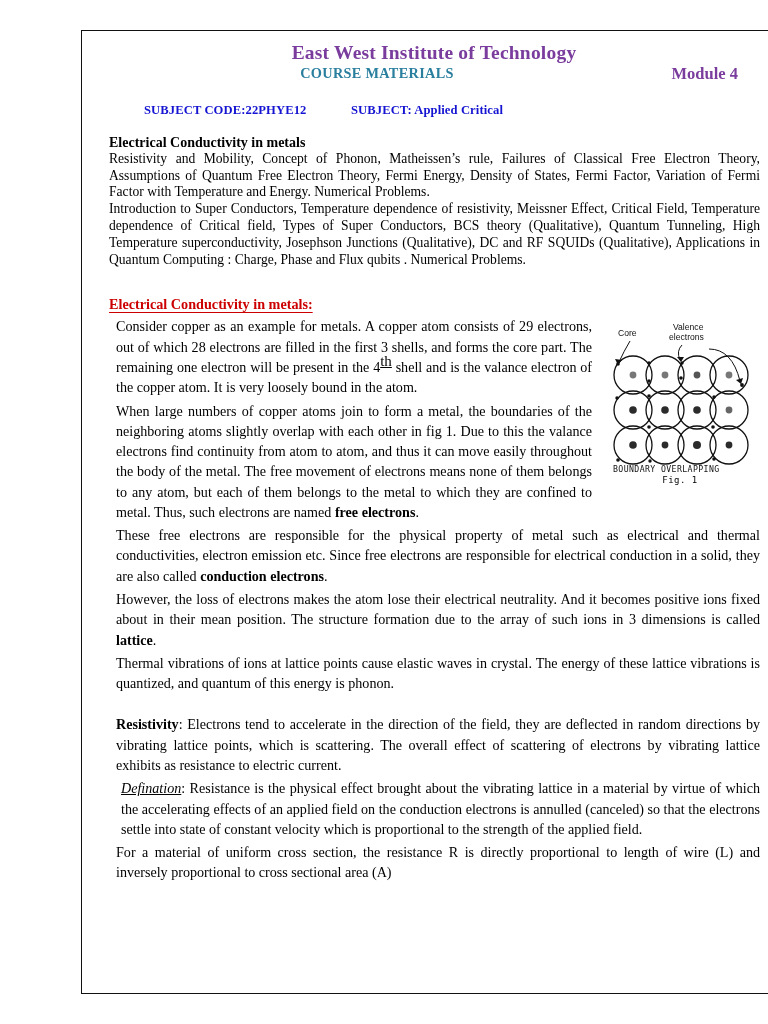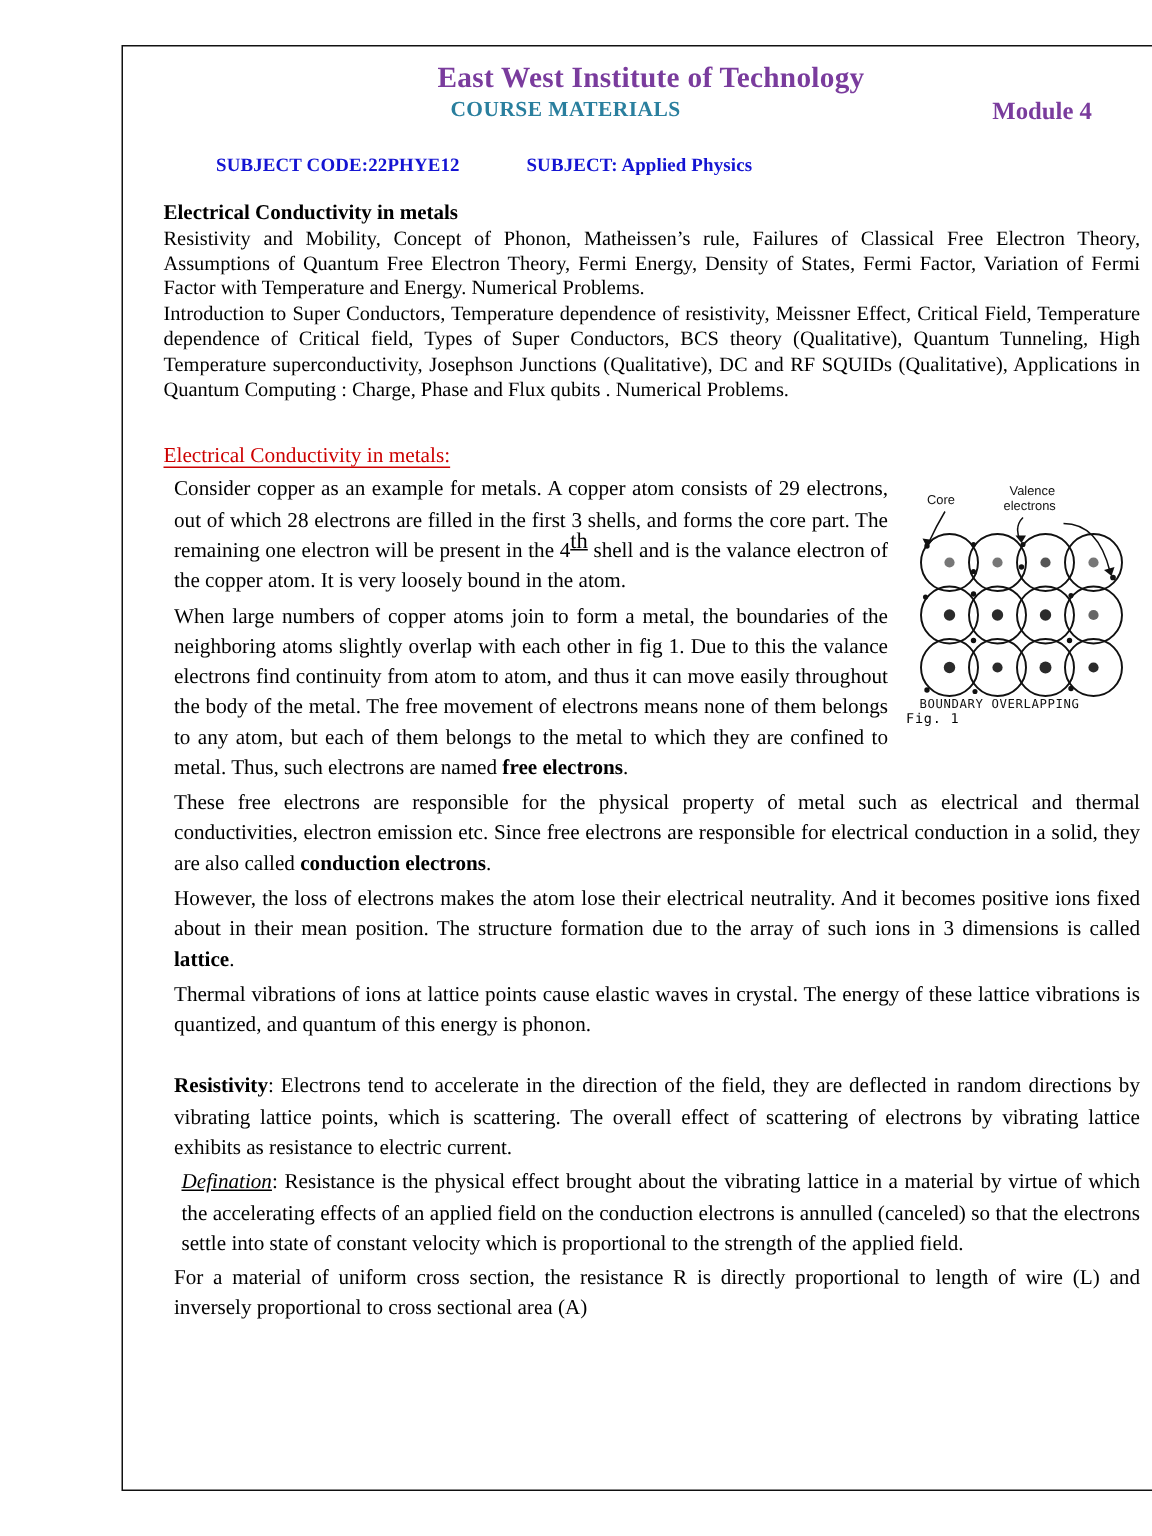--- a/index.html
+++ b/index.html
@@ -61,21 +61,21 @@
     left: 0; right: 0;
     text-align: center;
     font-weight: bold;
     font-size: 14.3px;
     color: #2a7f9e;
     letter-spacing: .3px;
     transform: translateX(-57px);
   }
   .module-label {
     position: absolute;
-    right: 58px;
+    right: 48px;
     top: -1px;
     font-weight: bold;
     font-size: 16.5px;
     color: #7a3c9d;
   }
   .subject-row {
     margin-top: 16px;
     padding-left: 62px;
     font-size: 12.6px;
     font-weight: bold;
@@ -110,21 +110,21 @@
   .syl-text {
     font-size: 13.6px;
     line-height: 1.235;
     text-align: left;
     margin: 0;
   }
   .syl-text.j { text-align: justify; }
 
   .h-red {
     color: #cc0000;
-    font-weight: normal;
+    font-weight: bold;
     font-size: 14.2px;
     text-decoration: underline;
     text-underline-offset: 2.5px;
     display: inline-block;
     text-align: center;
   }
   .red-wrap { margin-top: 27px; }
 
   .italic-line {
     font-style: italic;
@@ -167,21 +167,21 @@
 
       <div>
         <div class="doc-title">East West Institute of Technology</div>
         <div class="header-row2">
           <div class="course-materials">COURSE MATERIALS</div>
           <div class="module-label">Module 4</div>
         </div>
         <div class="subject-row">
           <span>SUBJECT CODE:22PHYE12</span>
           <span class="sep"></span>
-          <span>SUBJECT:  Applied Physics</span>
+          <span>SUBJECT:  Applied Critical</span>
         </div>
       </div>
 
       <div class="body-area">
 
         <div>
 
           <div class="syl-head">Electrical Conductivity in metals</div>
           <p class="syl-text j">Resistivity and Mobility, Concept of Phonon, Matheissen’s rule, Failures of Classical Free Electron Theory, Assumptions of Quantum Free Electron Theory, Fermi Energy, Density of States, Fermi Factor, Variation of Fermi Factor with Temperature and Energy. Numerical Problems.</p>
 
@@ -255,21 +255,21 @@
               <polygon points="14,46 11,40 18,41"></polygon>
               <polygon points="77,43 73,38 80,38"></polygon>
               <polygon points="137,65 132,61 139,59"></polygon>
             </g>
 
             <text x="14" y="17" font-family="'Liberation Sans', sans-serif" font-size="8.6" fill="#111">Core</text>
             <text x="69" y="11" font-family="'Liberation Sans', sans-serif" font-size="8.6" fill="#111">Valence</text>
             <text x="65" y="21" font-family="'Liberation Sans', sans-serif" font-size="8.6" fill="#111">electrons</text>
             <text x="9" y="153" font-family="'DejaVu Sans Mono', monospace" font-size="8.2" letter-spacing="0.4" fill="#111">BOUNDARY   OVERLAPPING</text>
           </svg>
-          <div style="text-align:left;font-family:'DejaVu Sans Mono', monospace;font-size:9px;margin-top:-4px;letter-spacing:.5px;">Fig. 1</div>
+          <div style="text-align:center;font-family:'DejaVu Sans Mono', monospace;font-size:9px;margin-top:-4px;letter-spacing:.5px;">Fig. 1</div>
         </div>
 
         <p class="para wrapfig"><span>Consider copper as an example for metals. A copper atom consists of 29 electrons, out of which 28 electrons are filled in the first 3 shells, and forms the core part. The remaining one electron will be present in the 4</span><sup>th</sup><span> shell and is the valance electron of the copper atom. It is very loosely bound in the atom.</span></p>
 
         <p class="para"><span>When large numbers of copper atoms join to form a metal, the boundaries of the neighboring atoms slightly overlap with each other in fig 1. Due to this the valance electrons find continuity from atom to atom, and thus it can move easily throughout the body of the metal. The free movement of electrons means none of them belongs to any atom, but each of them belongs to the metal to which they are confined to metal. Thus, such electrons are named </span><b>free electrons</b><span>.</span></p>
 
         <p class="para"><span>These free electrons are responsible for the physical property of metal such as electrical and thermal conductivities, electron emission etc. Since free electrons are responsible for electrical conduction in a solid, they are also called </span><b>conduction electrons</b><span>.</span></p>
 
         <p class="para"><span>However, the loss of electrons makes the atom lose their electrical neutrality. And it becomes positive ions fixed about in their mean position. The structure formation due to the array of such ions in 3 dimensions is called </span><b>lattice</b><span>.</span></p>
 

